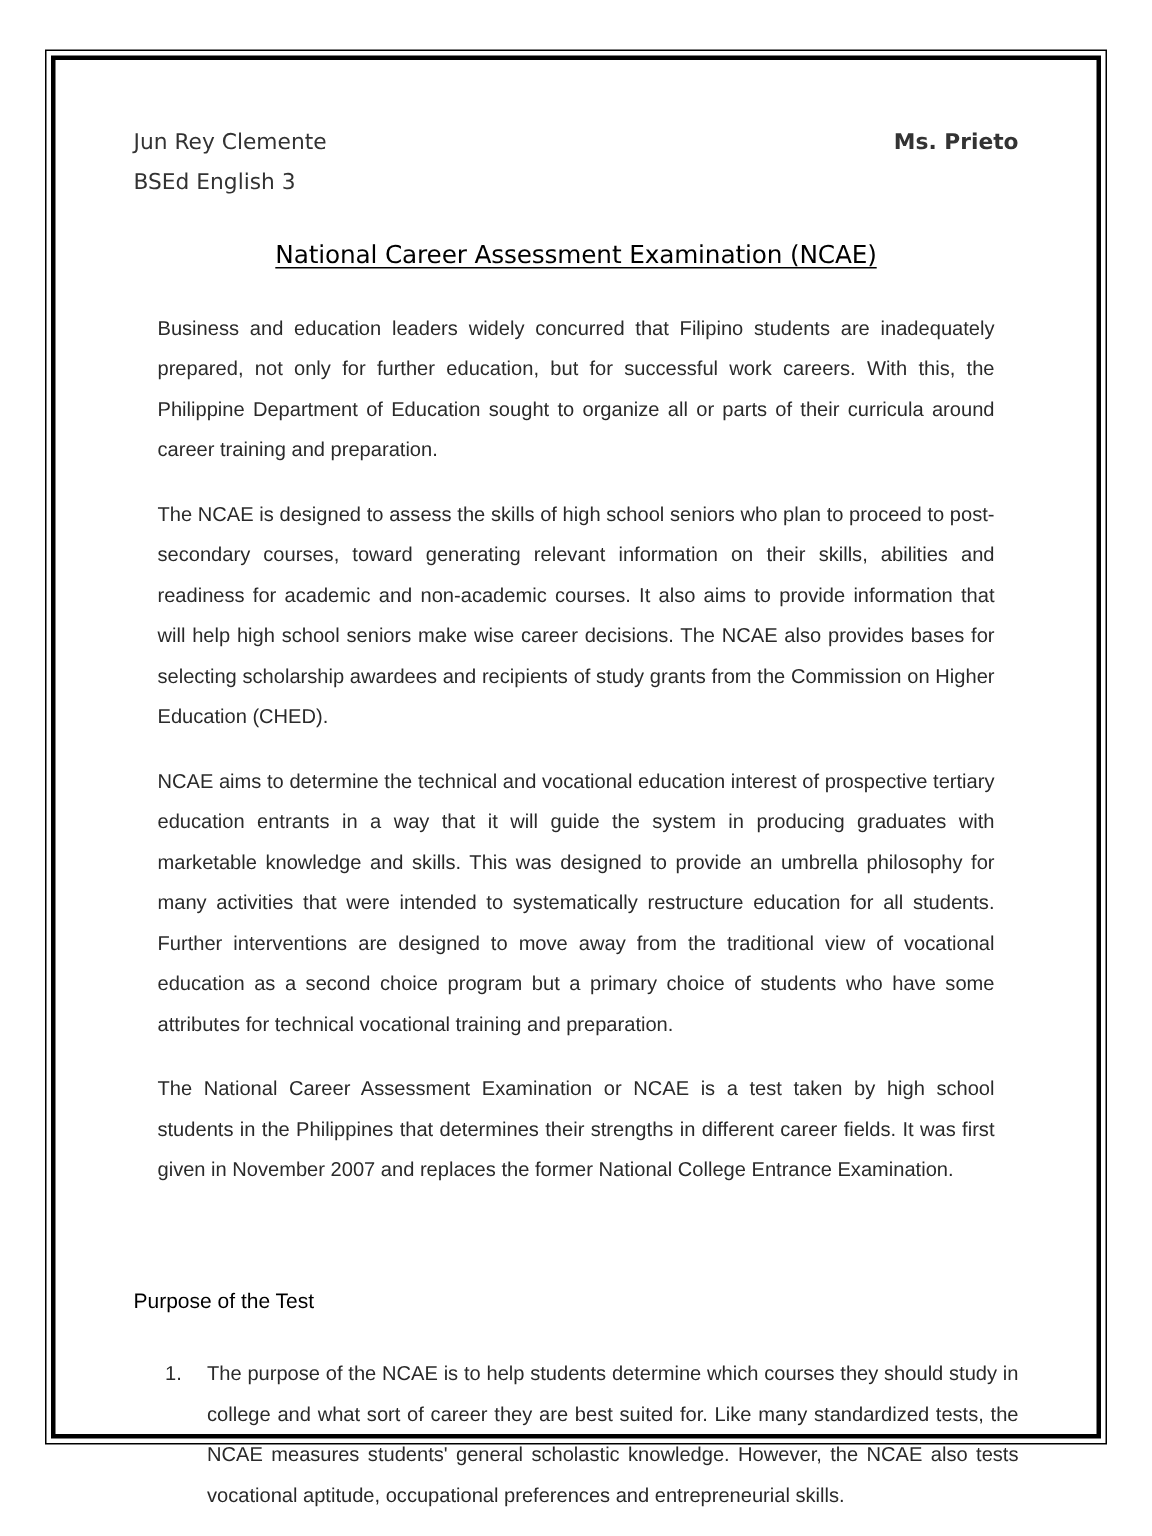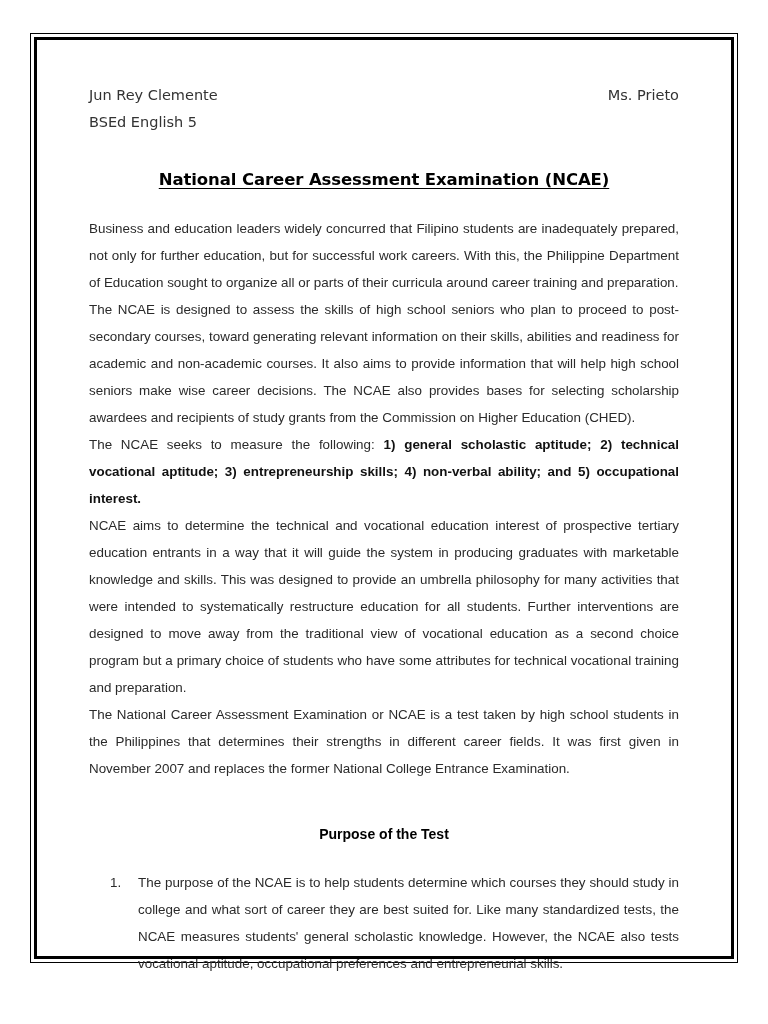--- a/index.html
+++ b/index.html
@@ -58,60 +58,59 @@
     line-height: 27px;
     color: #333333;
   }
   .header-row {
     display: flex;
     justify-content: space-between;
     align-items: baseline;
     white-space: nowrap;
   }
   .header-left { text-align: left; }
-  .header-right { text-align: left; }
+  .header-right { text-align: left; font-weight: bold; }
 
   
   .doc-title {
-    margin-top: 34px;
+    margin-top: 24px;
     text-align: center;
     font-family: "DejaVu Sans", sans-serif;
     font-size: 16.5px;
-    font-weight: bold;
+    font-weight: normal;
     color: #000000;
     letter-spacing: -0.1px;
   }
   .doc-title .ul {
     text-decoration: underline;
     text-underline-offset: 3px;
   }
 
   
   .body-block {
     margin-top: 26px;
   }
   p.para {
-    margin: 0;
+    margin: 16px;
     text-align: justify;
     text-justify: inter-word;
     font-size: 13.4px;
     line-height: 27px;
     color: #2a2a2a;
   }
   p.para:last-child { margin-bottom: 0; }
   .b { font-weight: bold; color: #111111; }
 
   
   .section-heading {
-    margin-top: 41px;
+    margin-top: 63px;
     font-size: 14px;
-    font-weight: bold;
+    font-weight: normal;
     color: #000000;
     line-height: 22px;
-    text-align: center;
   }
 
   
   .num-list {
     margin: 24px 0 0 0;
     padding: 0;
     list-style: none;
   }
   .num-list li {
     position: relative;
@@ -141,35 +140,34 @@
   </div>
 
   <div class="content">
 
     <div class="doc-header">
       <div class="header-row">
         <span class="header-left">Jun Rey Clemente</span>
         <span class="header-right">Ms. Prieto</span>
       </div>
       <div class="header-row">
-        <span class="header-left">BSEd English 5</span>
+        <span class="header-left">BSEd English 3</span>
       </div>
     </div>
 
     <div class="doc-title">
       <span class="ul">National Career Assessment Examination (NCAE)</span>
     </div>
 
     <div class="body-block">
 
       <p class="para">Business and education leaders widely concurred that Filipino students are inadequately prepared, not only for further education, but for successful work careers. With this, the Philippine Department of Education sought to organize all or parts of their curricula around career training and preparation.</p>
 
       <p class="para">The NCAE is designed to assess the skills of high school seniors who plan to proceed to post-secondary courses, toward generating relevant information on their skills, abilities and readiness for academic and non-academic courses. It also aims to provide information that will help high school seniors make wise career decisions. The NCAE also provides bases for selecting scholarship awardees and recipients of study grants from the Commission on Higher Education (CHED).</p>
 
-      <p class="para"><span>The NCAE seeks to measure the following: </span><span class="b">1) general scholastic aptitude; 2) technical vocational aptitude; 3) entrepreneurship skills; 4) non-verbal ability; and 5) occupational interest.</span></p>
 
       <p class="para">NCAE aims to determine the technical and vocational education interest of prospective tertiary education entrants in a way that it will guide the system in producing graduates with marketable knowledge and skills. This was designed to provide an umbrella philosophy for many activities that were intended to systematically restructure education for all students. Further interventions are designed to move away from the traditional view of vocational education as a second choice program but a primary choice of students who have some attributes for technical vocational training and preparation.</p>
 
       <p class="para">The National Career Assessment Examination or NCAE is a test taken by high school students in the Philippines that determines their strengths in different career fields. It was first given in November 2007 and replaces the former National College Entrance Examination.</p>
 
     </div>
 
     <div class="section-heading">Purpose of the Test</div>
 
     <ol class="num-list">

